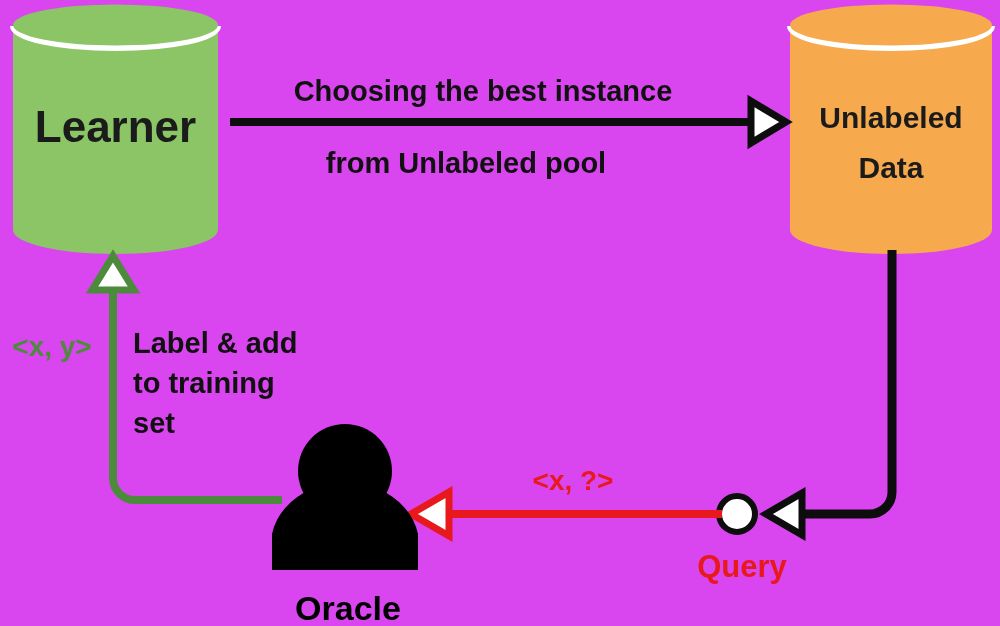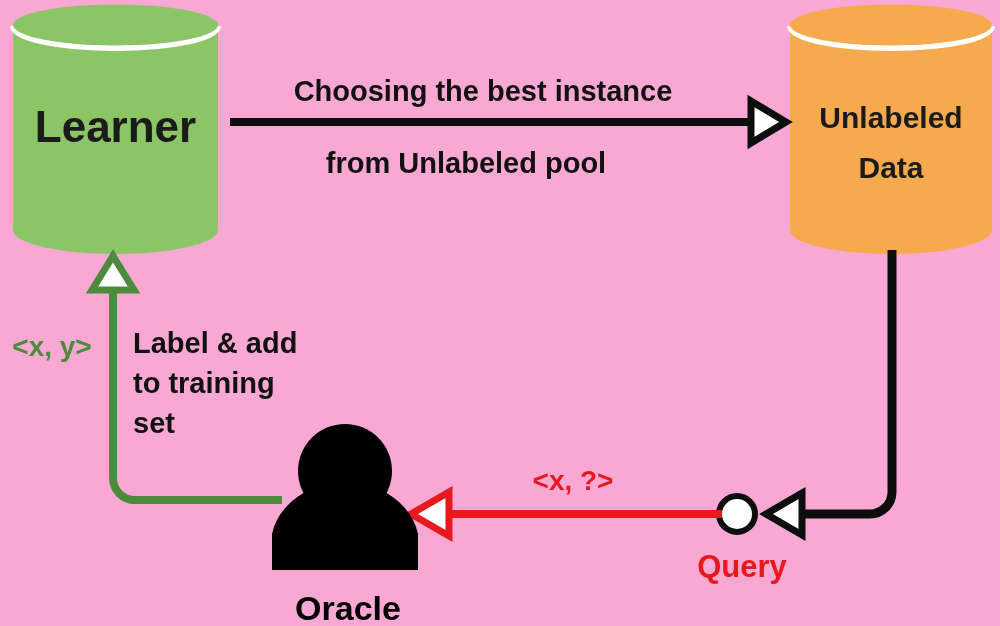--- a/index.html
+++ b/index.html
@@ -11,21 +11,21 @@
   body {
     width: 1000px;
     height: 626px;
     overflow: hidden;
     font-family: "Liberation Sans", sans-serif;
   }
   #diagram-root {
     position: relative;
     width: 1000px;
     height: 626px;
-    background: #f9a8d4;
+    background: #d946ef;
   }
   #diagram-svg {
     position: absolute;
     top: 0;
     left: 0;
     width: 1000px;
     height: 626px;
     display: block;
   }
   .node-label {

